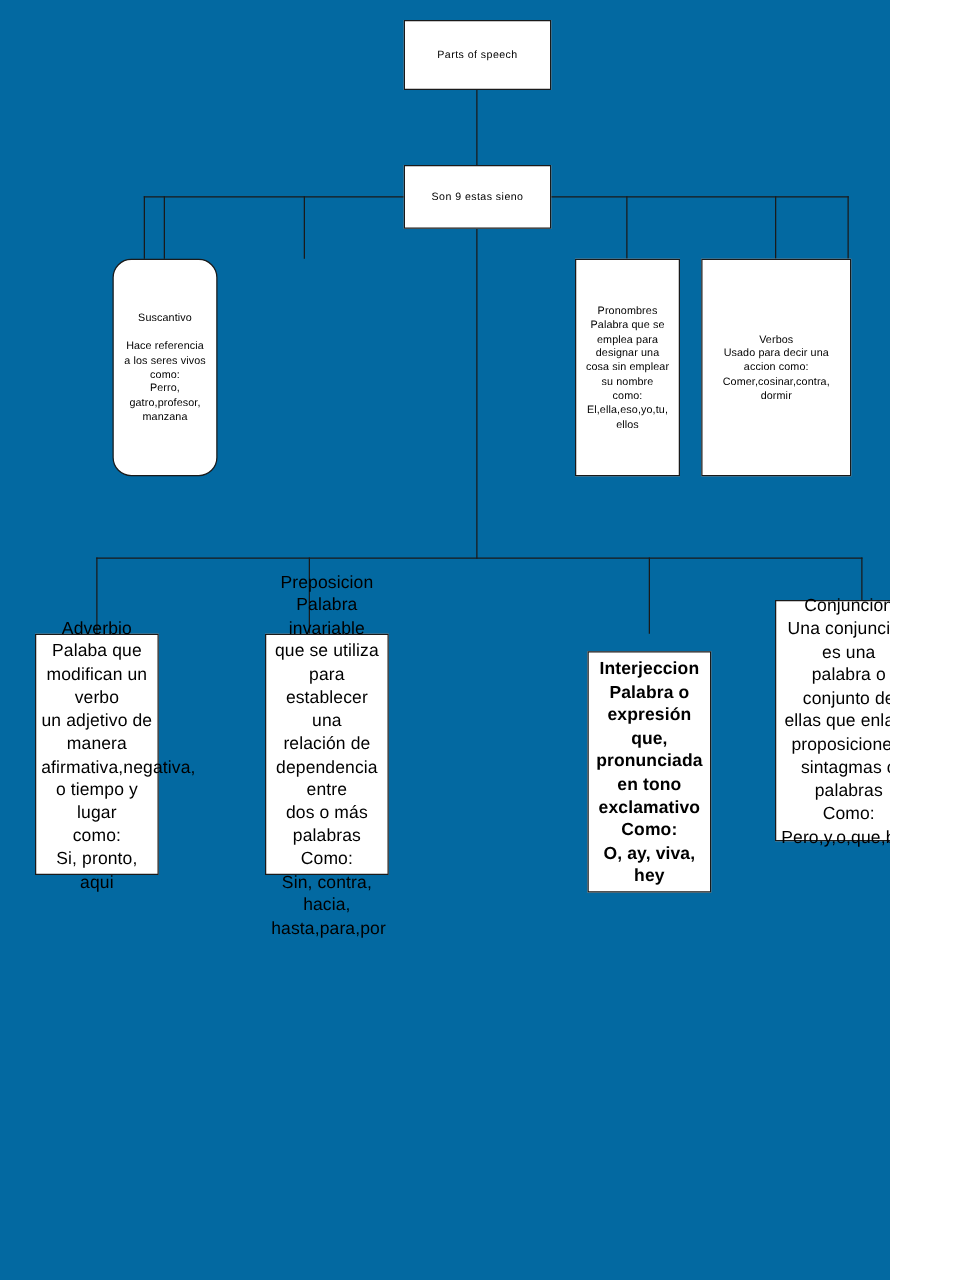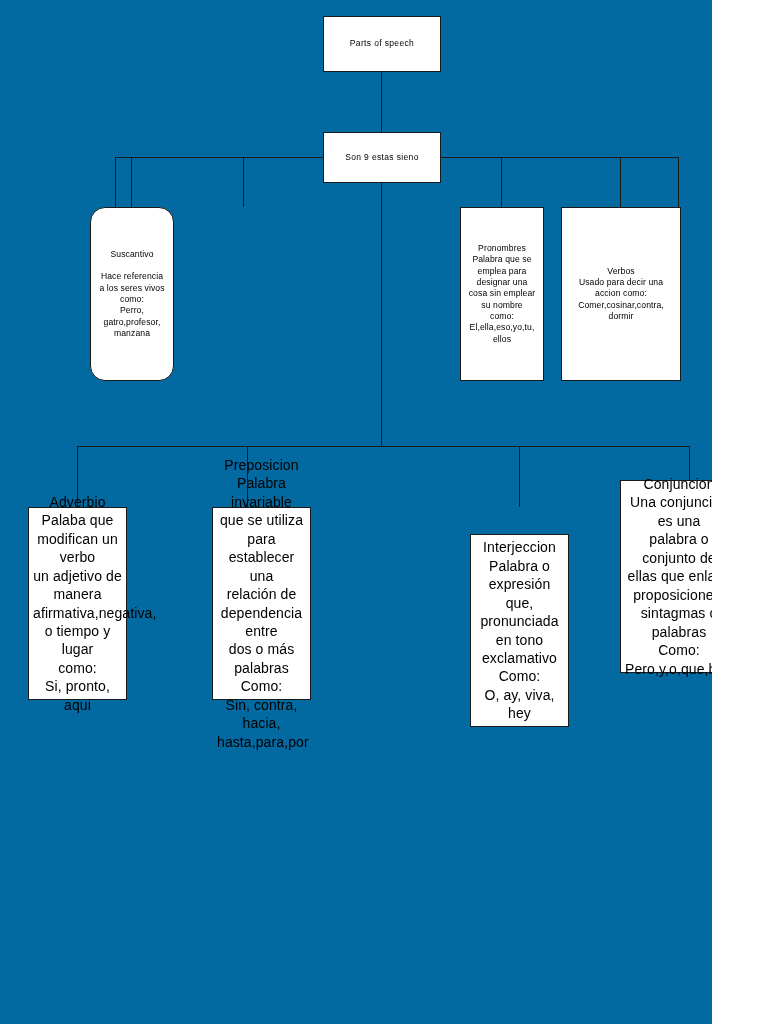--- a/index.html
+++ b/index.html
@@ -143,21 +143,21 @@
 que se utiliza para
 establecer una
 relación de
 dependencia entre
 dos o más palabras
 Como:
 Sin, contra, hacia,
 hasta,para,por</span>
   </div>
 
-  <div class="node leaf-node leaf-bottom" style="left:470px; top:534px; width:99px; height:193px;">
+  <div class="node leaf-node leaf-bottom" style="left:470px; top:521px; width:99px; height:193px;font-weight:bold;">
     <span class="node-text">Interjeccion
 Palabra o expresión
 que, pronunciada
 en tono exclamativo
 Como:
 O, ay, viva, hey</span>
   </div>
 
   <div class="node leaf-node leaf-bottom" style="left:620px; top:480px; width:118px; height:193px;">
     <span class="node-text">Conjuncion

